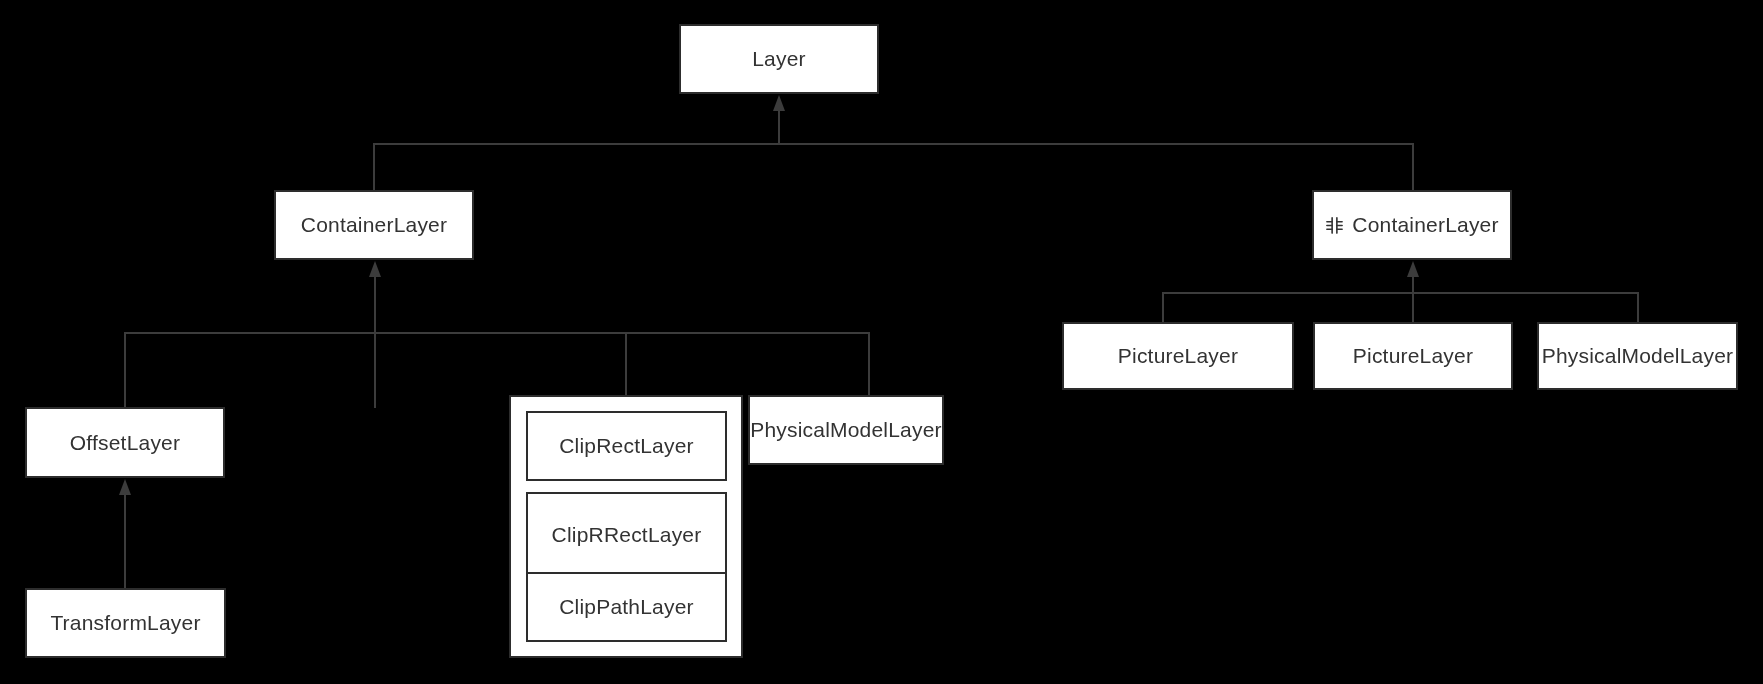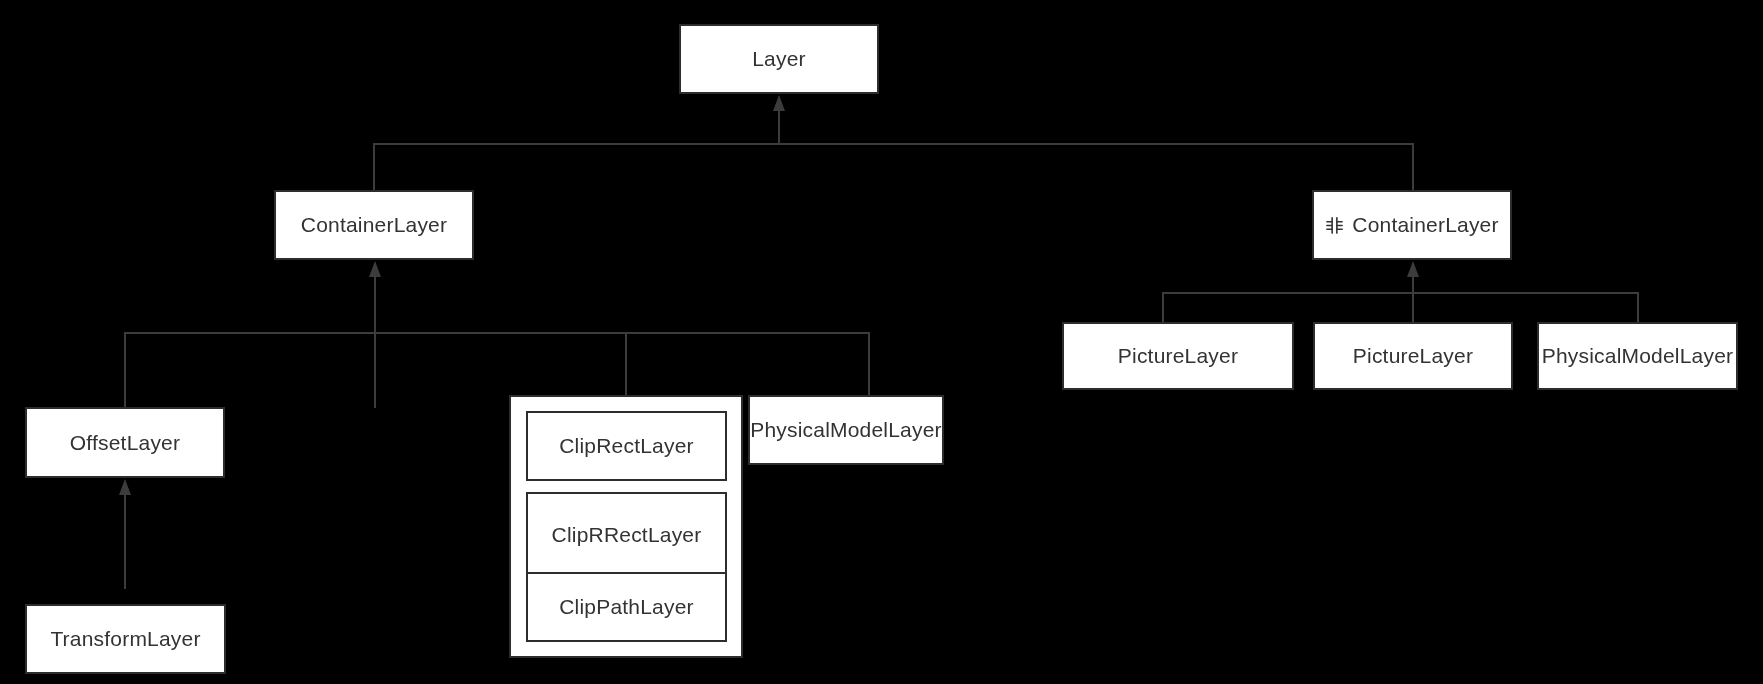--- a/index.html
+++ b/index.html
@@ -116,15 +116,15 @@
   <div class="node" style="left:526px; top:572px; width:201px; height:70px">ClipPathLayer</div>
 
   <div class="node" style="left:748px; top:395px; width:196px; height:70px">PhysicalModelLayer</div>
 
   <div class="node" style="left:1062px; top:322px; width:232px; height:68px">PictureLayer</div>
 
   <div class="node" style="left:1313px; top:322px; width:200px; height:68px">PictureLayer</div>
 
   <div class="node" style="left:1537px; top:322px; width:201px; height:68px">PhysicalModelLayer</div>
 
-  <div class="node" style="left:25px; top:604px; width:201px; height:70px">TransformLayer</div>
+  <div class="node" style="left:25px; top:588px; width:201px; height:70px">TransformLayer</div>
 
 </div>
 
 </body></html>

